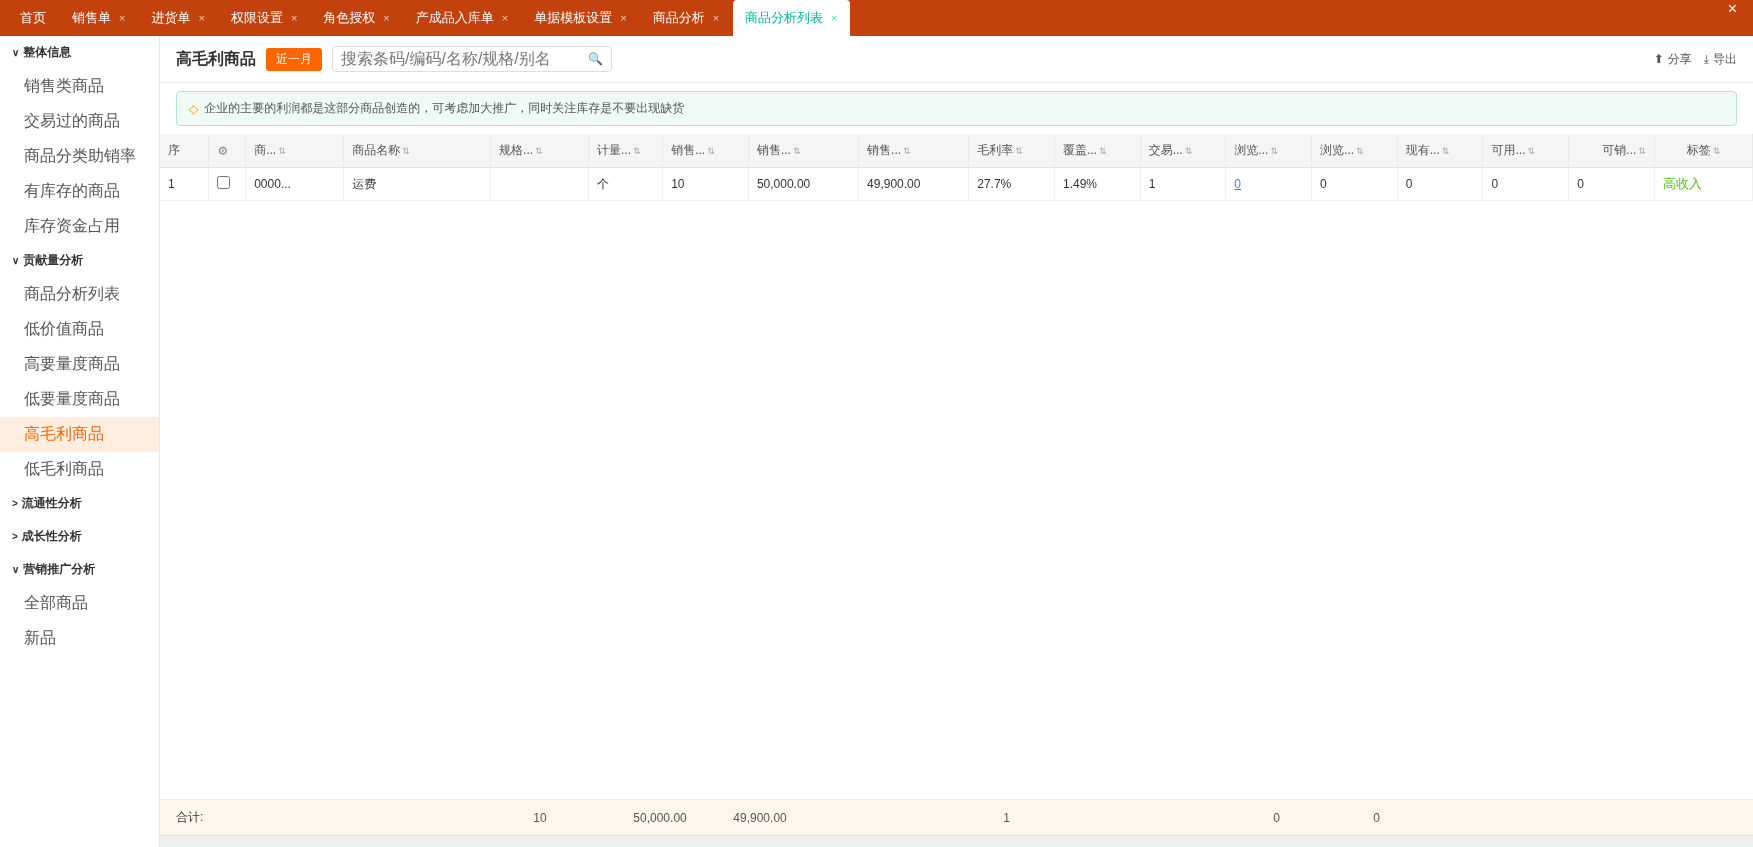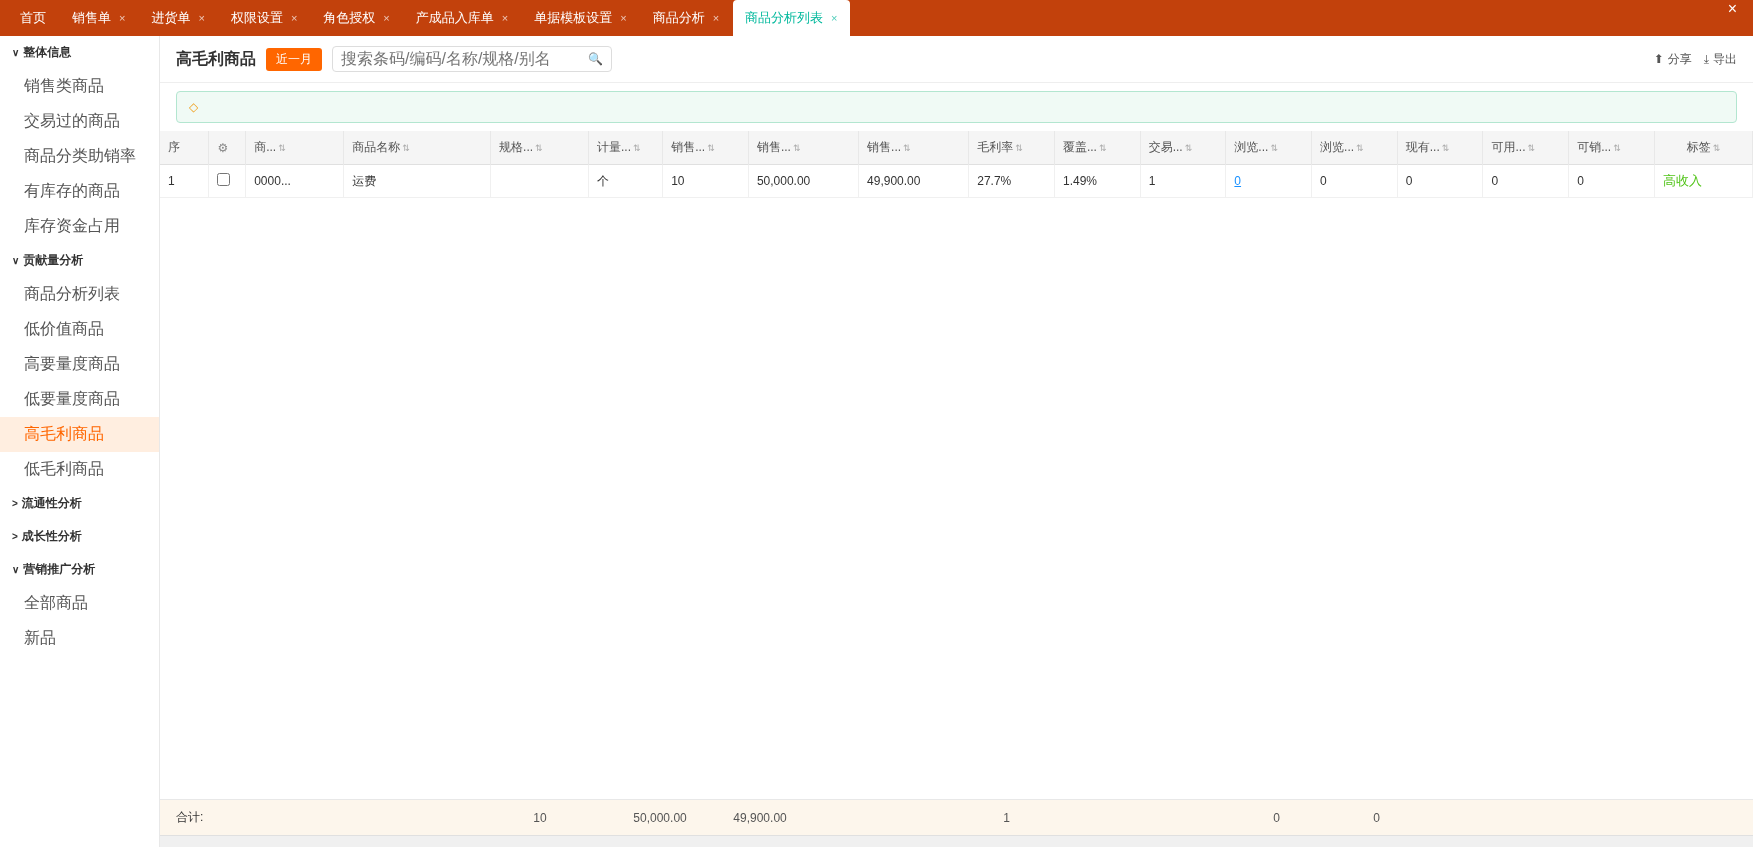--- a/index.html
+++ b/index.html
@@ -297,20 +297,21 @@
         </div>
         <div class="action-btn">
           <span>⤓</span>
           <span>导出</span>
         </div>
       </div>
     </div>
 
     <div class="info-banner">
       <span style="color:#f0a020;">◇</span>
+      <span>企业的主要的利润都是这部分商品创造的，可考虑加大推广，同时关注库存是不要出现缺货</span>
     </div>
 
     <div class="table-container">
       <table>
         <thead id="table-head">
             <tr>
               <th style="width: 40px;"><span class="col-sort">序</span></th>
               <th style="width: 30px;"><span style="color:#888;">⚙</span></th>
               <th style="width: 80px;"><span class="col-sort">商... <span style="font-size:9px; color:#aaa;">⇅</span></span></th>
               <th style="width: 120px;"><span class="col-sort">商品名称 <span style="font-size:9px; color:#aaa;">⇅</span></span></th>
@@ -319,21 +320,21 @@
               <th style="width: 70px;"><span class="col-sort">销售... <span style="font-size:9px; color:#aaa;">⇅</span></span></th>
               <th style="width: 90px;"><span class="col-sort">销售... <span style="font-size:9px; color:#aaa;">⇅</span></span></th>
               <th style="width: 90px;"><span class="col-sort">销售... <span style="font-size:9px; color:#aaa;">⇅</span></span></th>
               <th style="width: 70px;"><span class="col-sort">毛利率 <span style="font-size:9px; color:#aaa;">⇅</span></span></th>
               <th style="width: 70px;"><span class="col-sort">覆盖... <span style="font-size:9px; color:#aaa;">⇅</span></span></th>
               <th style="width: 70px;"><span class="col-sort">交易... <span style="font-size:9px; color:#aaa;">⇅</span></span></th>
               <th style="width: 70px;"><span class="col-sort">浏览... <span style="font-size:9px; color:#aaa;">⇅</span></span></th>
               <th style="width: 70px;"><span class="col-sort">浏览... <span style="font-size:9px; color:#aaa;">⇅</span></span></th>
               <th style="width: 70px;"><span class="col-sort">现有... <span style="font-size:9px; color:#aaa;">⇅</span></span></th>
               <th style="width: 70px;"><span class="col-sort">可用... <span style="font-size:9px; color:#aaa;">⇅</span></span></th>
-              <th style="width: 70px;"><span class="col-sort">可销... <span style="font-size:9px; color:#aaa;">⇅</span></span></th>
+              <th style="width: 70px; text-align: right;"><span class="col-sort">可销... <span style="font-size:9px; color:#aaa;">⇅</span></span></th>
               <th style="width: 80px; text-align: center;"><span class="col-sort">标签 <span style="font-size:9px; color:#aaa;">⇅</span></span></th>
             </tr>
           </thead>
         <tbody id="table-body">
             <tr>
               <td>1</td>
               <td><input type="checkbox" style=""></td>
               <td>0000...</td>
               <td>运费</td>
               <td></td>

